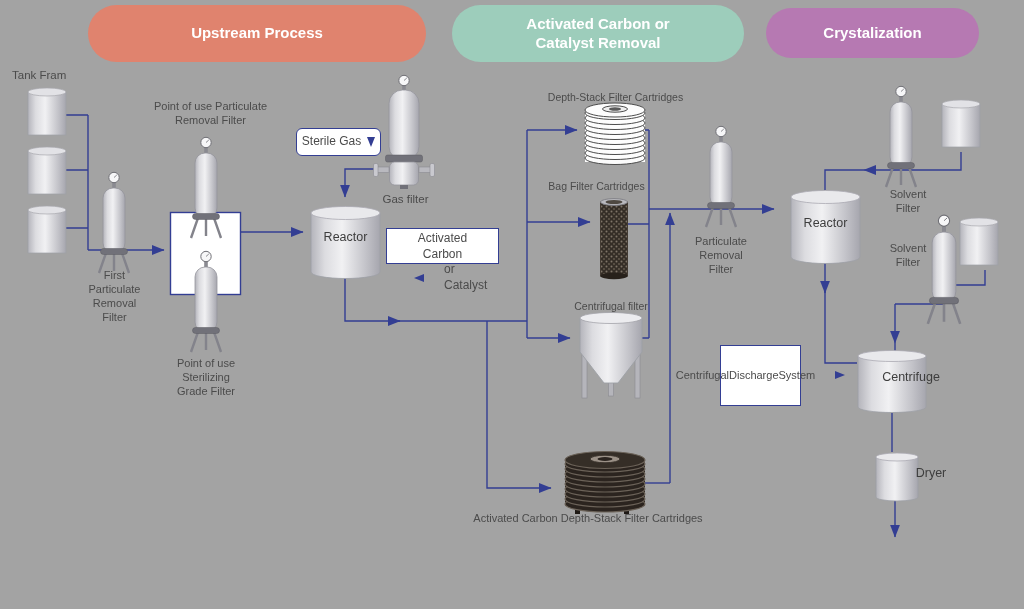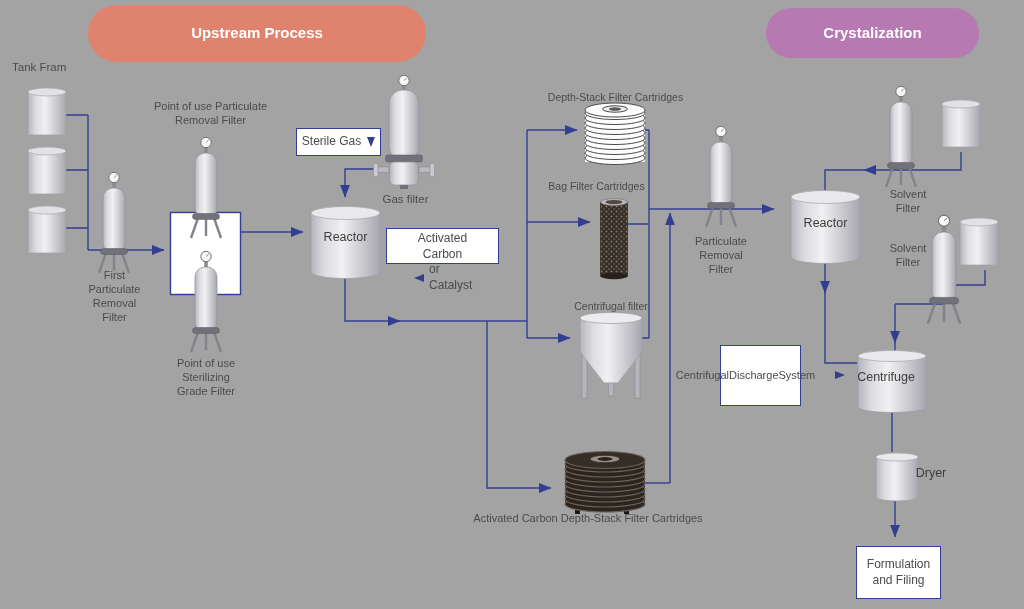--- a/index.html
+++ b/index.html
@@ -14,21 +14,21 @@
   .vessel-lbl{font-size:12.5px;color:#3d3d3d;}
   .small-lbl{font-size:10.5px;}
   .cbox{position:absolute;z-index:2;border:1.5px solid #333e93;background:#ffffff;
         color:#4b4b4b;font-size:12px;line-height:1.3;box-sizing:border-box;}
   .tri-down{width:0;height:0;border-left:4.5px solid transparent;border-right:4.5px solid transparent;
             border-top:10px solid #333e93;display:inline-block;}
   .tri-left{width:0;height:0;border-top:4.5px solid transparent;border-bottom:4.5px solid transparent;
             border-right:10px solid #333e93;display:inline-block;}
   .tri-right{width:0;height:0;border-top:4.5px solid transparent;border-bottom:4.5px solid transparent;
              border-left:10px solid #333e93;display:inline-block;}
-  .row{display:flex;align-items:center;}
+  .row{display:flex;align-items:center;border-radius:6px;}
 </style>
 </head>
 <body>
 
 <div id="stage">
 
   <svg id="flow-svg" width="1024" height="609" viewBox="0 0 1024 609">
     <defs>
       <linearGradient id="met" x1="0" y1="0" x2="1" y2="0">
         <stop offset="0" stop-color="#b4b4bb"></stop>
@@ -187,23 +187,25 @@
       <ellipse cx="892" cy="356" rx="34" ry="5.5" fill="#e9e9ec" stroke="#abaab2" stroke-width="0.8"></ellipse>
     </g>
 
     <g>
       <path d="M876,457 v40 a21,4 0 0 0 42,0 v-40" fill="url(#met)" stroke="#9da0a6" stroke-width="0.8"></path>
       <ellipse cx="897" cy="457" rx="21" ry="4" fill="#e9e9ec" stroke="#abaab2" stroke-width="0.8"></ellipse>
     </g>
   </svg>
 
   <div class="pill" style="left:88px;top:5px;width:338px;height:57px;background:#e0836e;">Upstream Process</div>
+  <div class="pill" style="left:452px;top:5px;width:292px;height:57px;background:#9dcdbb;">Activated Carbon or
+Catalyst Removal</div>
   <div class="pill" style="left:766px;top:8px;width:213px;height:50px;background:#b679b2;border-radius:25px;">Crystalization</div>
 
-  <div class="lbl" style="left:12px;top:60px;text-align:left;font-size:11.5px;">Tank Fram</div>
+  <div class="lbl" style="left:12px;top:68px;text-align:left;font-size:11.5px;">Tank Fram</div>
   <div class="lbl" style="left:128px;top:100px;width:165px;">Point of use Particulate
 Removal Filter</div>
   <div class="lbl" style="left:72px;top:269px;width:85px;">First
 Particulate
 Removal
 Filter</div>
   <div class="lbl" style="left:158px;top:357px;width:96px;">Point of use
 Sterilizing
 Grade Filter</div>
   <div class="lbl" style="left:368px;top:192px;width:75px;font-size:11.5px;">Gas filter</div>
@@ -213,43 +215,40 @@
   <div class="lbl small-lbl" style="left:551px;top:300px;width:120px;">Centrifugal filter</div>
   <div class="lbl" style="left:679px;top:235px;width:84px;">Particulate
 Removal
 Filter</div>
   <div class="lbl" style="left:437px;top:512px;width:302px;">Activated Carbon Depth-Stack Filter Cartridges</div>
   <div class="lbl vessel-lbl" style="left:791px;top:216px;width:69px;">Reactor</div>
   <div class="lbl" style="left:874px;top:188px;width:68px;">Solvent
 Filter</div>
   <div class="lbl" style="left:874px;top:242px;width:68px;">Solvent
 Filter</div>
-  <div class="lbl vessel-lbl" style="left:852px;top:370px;width:68px;">Centrifuge</div>
+  <div class="lbl vessel-lbl" style="left:877px;top:370px;width:68px;">Centrifuge</div>
   <div class="lbl vessel-lbl" style="left:876px;top:466px;width:42px;padding-left:34px;">Dryer</div>
 
   <div class="cbox row" style="left:296px;top:128px;width:85px;height:28px;justify-content:center;gap:6px;">
     <span>Sterile Gas</span>
     <span class="tri-down"></span>
   </div>
 
   <div class="cbox" style="left:386px;top:228px;width:113px;height:36px;padding:2px 22px;">
     <div style="text-align:center;">Activated Carbon</div>
-    <div class="row" style="gap:5px;padding-left:5px;">
+    <div class="row" style="gap:20px;padding-left:5px;">
       <span class="tri-left"></span>
       <span>or Catalyst</span>
     </div>
   </div>
 
   <div class="cbox" style="left:720px;top:345px;width:81px;height:61px;font-size:11px;
        display:flex;align-items:center;justify-content:center;">
     <div>Centrifugal</div>
     <div>Discharge</div>
     <div class="row" style="gap:20px;">
       <span>System</span>
       <span class="tri-right"></span>
     </div>
   </div>
 
-  <div class="cbox" style="left:856px;top:546px;width:85px;height:53px;display:flex;align-items:center;
-       justify-content:center;text-align:center;white-space:pre-line;">Formulation
-and Filing</div>
 
 </div>
 
 </body></html>

